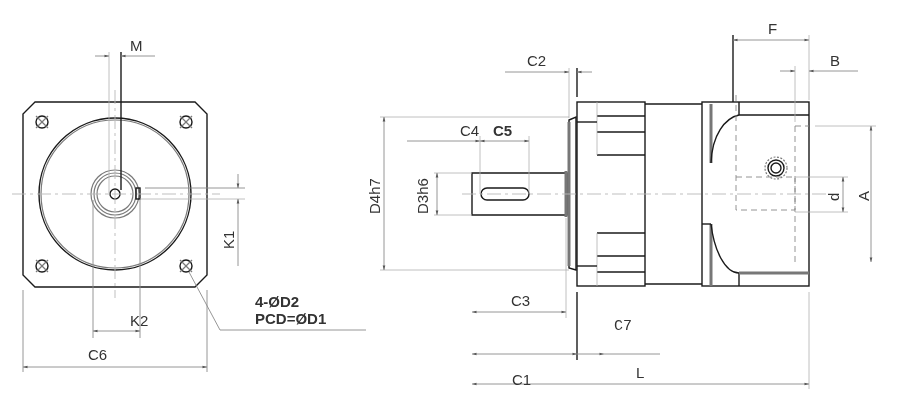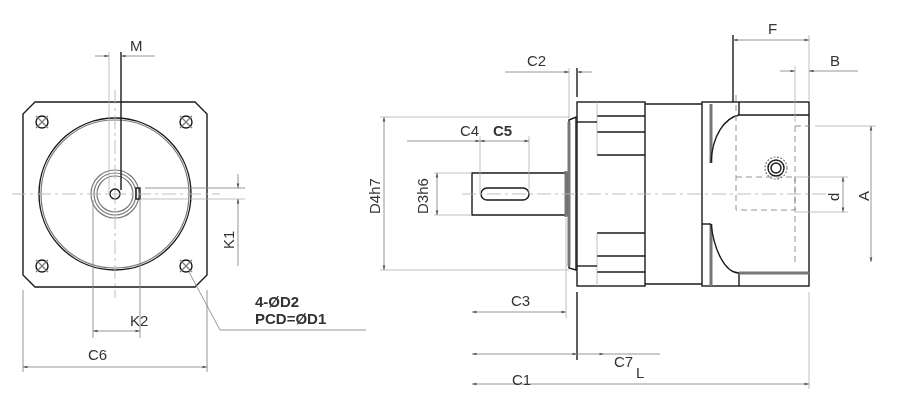--- a/index.html
+++ b/index.html
@@ -183,18 +183,18 @@
   <div>PCD=ØD1</div>
 </div>
 
 <span class="lbl" style="left:527px;top:53px;">C2</span>
 <span class="lbl" style="left:424px;top:123px;margin-left:36px;">C4</span>
 <span class="lbl" style="left:493px;top:123px;font-weight:bold;">C5</span>
 <span class="lbl vert" style="left:367px;top:214px;">D4h7</span>
 <span class="lbl vert" style="left:415px;top:214px;">D3h6</span>
 <span class="lbl" style="left:511px;top:293px;">C3</span>
 <span class="lbl" style="left:512px;top:335px;margin-top:37px;">C1</span>
-<span class="lbl" style="left:614px;top:354px;">C7</span>
+<span class="lbl" style="left:614px;top:319px;font-family:Liberation Mono, monospace;">C7</span>
 <span class="lbl" style="left:636px;top:365px;">L</span>
 <span class="lbl" style="left:768px;top:21px;">F</span>
 <span class="lbl" style="left:830px;top:53px;">B</span>
 <span class="lbl vert" style="left:826px;top:201px;">d</span>
 <span class="lbl vert" style="left:856px;top:201px;">A</span>
 
 </body></html>

